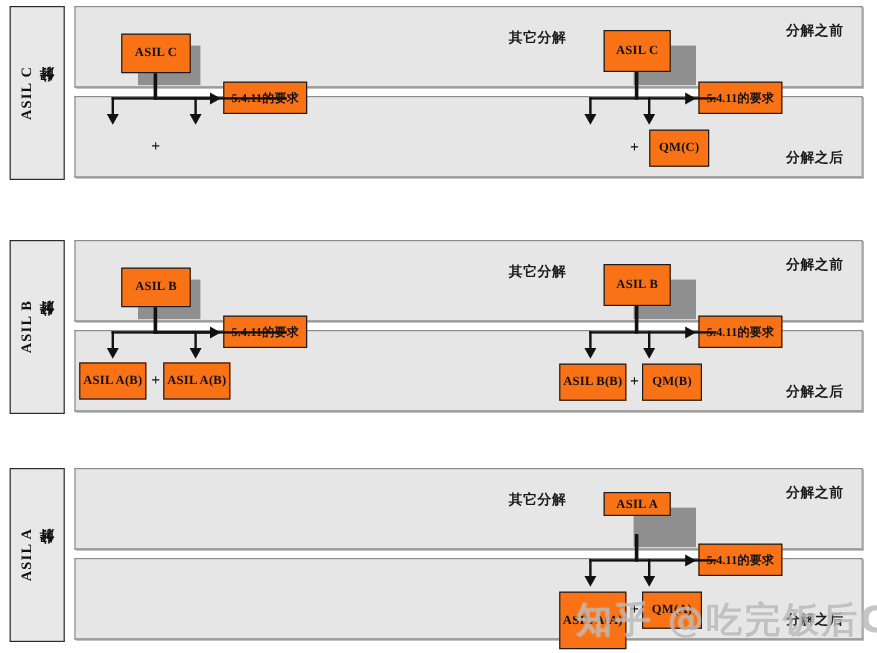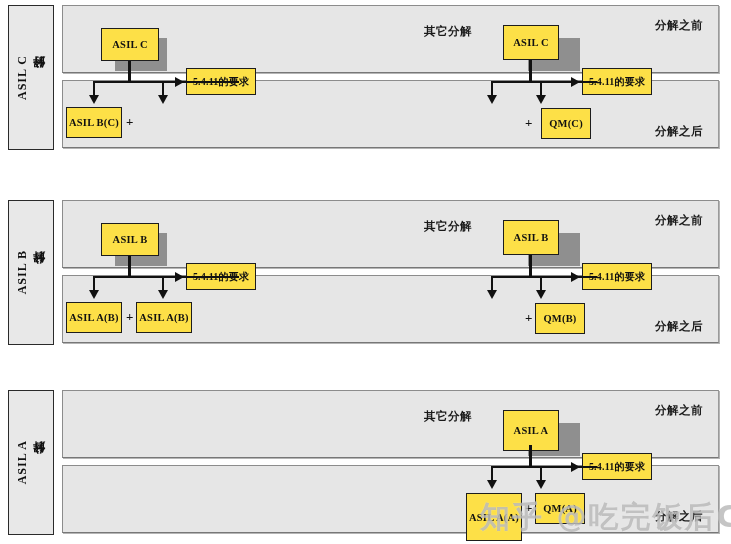--- a/index.html
+++ b/index.html
@@ -32,21 +32,21 @@
     position:absolute;left:62px;width:657px;
     background:#e6e6e6;
     border:1px solid #8c8c8c;
     border-right-color:#9a9a9a;border-bottom-color:#777;
     box-sizing:border-box;
     box-shadow:1px 1px 0 #b5b5b5;
   }
 
   
   .node{
-    position:absolute;background:#fde047;
+    position:absolute;background:#f97316;
     border:1.4px solid #1d1d1d;box-sizing:border-box;
     display:flex;align-items:center;justify-content:center;
     font-size:10.5px;font-weight:bold;color:#111;
     letter-spacing:.2px;white-space:nowrap;z-index:6;
   }
   .node.req{font-size:10px;font-weight:bold;}
   
   .shadow{
     position:absolute;background:#8f8f8f;z-index:5;
   }
@@ -114,21 +114,20 @@
     <div class="arrowdown" style="left:88.5px;top:95px;"></div>
 
     <div class="vthin" style="left:162px;top:81px;height:16px;"></div>
     <div class="arrowdown" style="left:157.5px;top:95px;"></div>
 
     <div class="hthin" style="left:128px;top:81px;width:50px;"></div>
     <div class="arrowright" style="left:175px;top:76.5px;"></div>
 
     <div class="node req" style="left:186px;top:68px;width:70px;height:27px;">5.4.11的要求</div>
 
-    <div class="node" style="left:66px;top:107px;width:56px;height:31px;">ASIL B(C)</div>
     <span class="plus" style="left:126px;top:114px;">+</span>
 
     <div class="shadow" style="left:528px;top:38px;width:52px;height:33px;"></div>
     <div class="node" style="left:503px;top:25px;width:56px;height:35px;">ASIL C</div>
 
     <div class="vline" style="left:529px;top:60px;height:23px;"></div>
     <div class="hthin" style="left:491px;top:81px;width:106px;"></div>
     <div class="vthin" style="left:491px;top:81px;height:16px;"></div>
     <div class="arrowdown" style="left:486.5px;top:95px;"></div>
     <div class="vthin" style="left:540px;top:81px;height:16px;"></div>
@@ -179,40 +178,41 @@
     <div class="vline" style="left:529px;top:60px;height:23px;"></div>
     <div class="hthin" style="left:491px;top:81px;width:106px;"></div>
     <div class="vthin" style="left:491px;top:81px;height:16px;"></div>
     <div class="arrowdown" style="left:486.5px;top:95px;"></div>
     <div class="vthin" style="left:540px;top:81px;height:16px;"></div>
     <div class="arrowdown" style="left:535.5px;top:95px;"></div>
     <div class="arrowright" style="left:571px;top:76.5px;"></div>
 
     <div class="node req" style="left:582px;top:68px;width:70px;height:27px;">5.4.11的要求</div>
 
+    <div class="node" style="left:466px;top:108px;width:56px;height:31px;">ASIL B(B)</div>
     <span class="plus" style="left:525px;top:115px;">+</span>
     <div class="node" style="left:535px;top:108px;width:50px;height:31px;">QM(B)</div>
   </div>
 
   <div class="row" style="top:385px;height:160px;">
 
     <div class="rowlabel" style="top:5px;height:145px;">
       <span class="vtext">ASIL A
 分解</span>
     </div>
 
     <div class="band" style="top:5px;height:68px;"></div>
     <div class="band" style="top:80px;height:68px;"></div>
 
     <span class="txt" style="left:655px;top:18px;">分解之前</span>
     <span class="txt" style="left:655px;top:124px;">分解之后</span>
     <span class="txt" style="left:424px;top:24px;">其它分解</span>
 
     <div class="shadow" style="left:528px;top:38px;width:52px;height:33px;"></div>
-    <div class="node" style="left:503px;top:25px;width:56px;height:41px;">ASIL A</div>
+    <div class="node" style="left:503px;top:25px;width:56px;height:20px;">ASIL A</div>
 
     <div class="vline" style="left:529px;top:60px;height:23px;"></div>
     <div class="hthin" style="left:491px;top:81px;width:106px;"></div>
     <div class="vthin" style="left:491px;top:81px;height:16px;"></div>
     <div class="arrowdown" style="left:486.5px;top:95px;"></div>
     <div class="vthin" style="left:540px;top:81px;height:16px;"></div>
     <div class="arrowdown" style="left:535.5px;top:95px;"></div>
     <div class="arrowright" style="left:571px;top:76.5px;"></div>
 
     <div class="node req" style="left:582px;top:68px;width:70px;height:27px;">5.4.11的要求</div>

